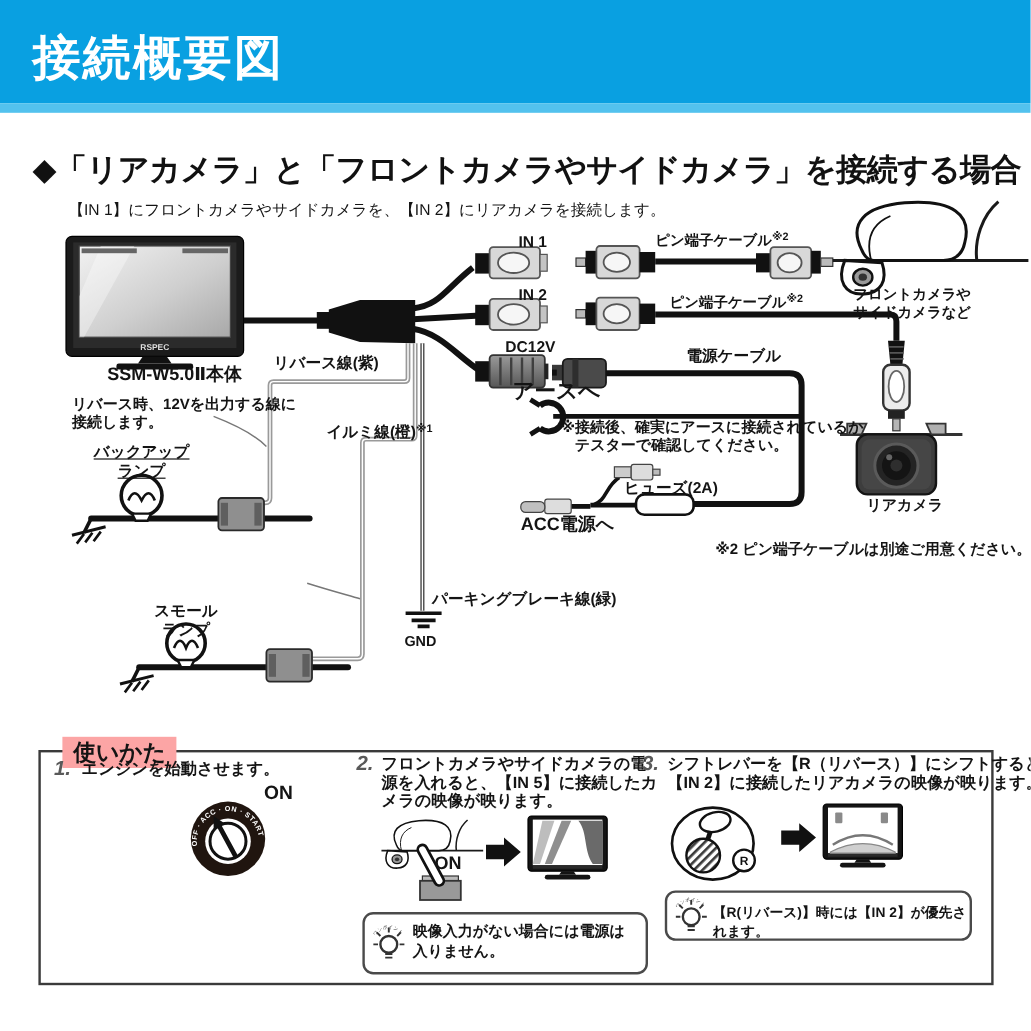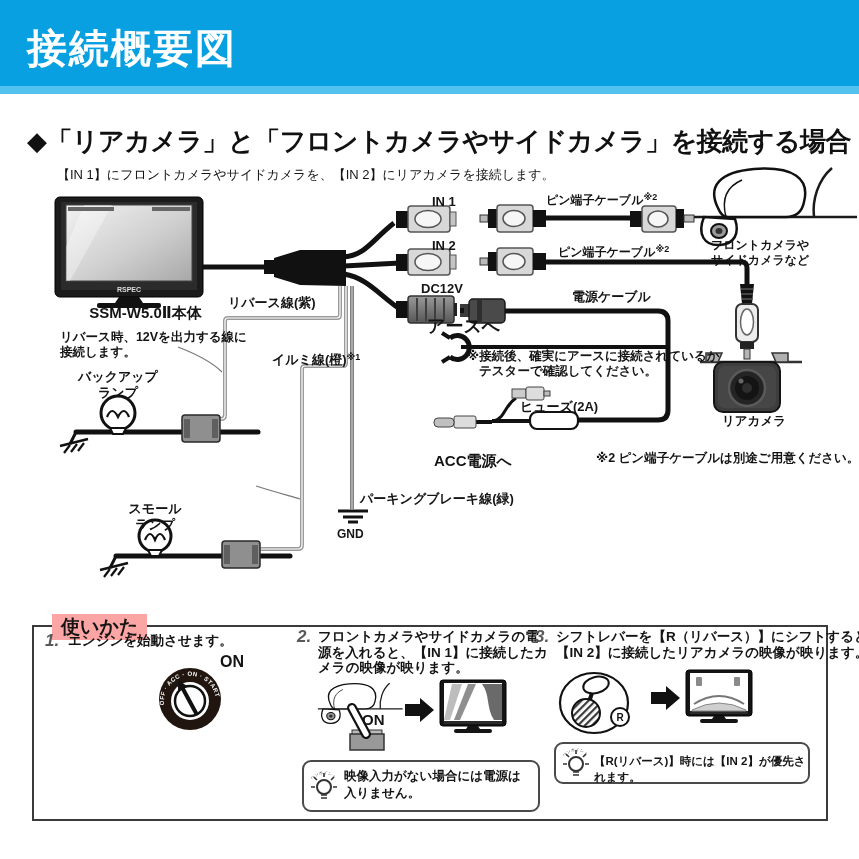--- a/index.html
+++ b/index.html
@@ -245,34 +245,34 @@
   <div class="lbl" style="left:432px;top:238px;font-size:13px;">IN 2</div>
   <div class="lbl" style="left:558px;top:244px;font-size:12px;"><span>ピン端子ケーブル</span><span class="sup">※2</span></div>
   <div class="lbl" style="left:421px;top:281px;font-size:13px;">DC12V</div>
   <div class="lbl" style="left:556px;top:289px;font-size:13px;margin-left:16px;">電源ケーブル</div>
   <div class="lbl" style="left:427px;top:316px;font-size:18px;font-weight:800;">アースへ</div>
   <div class="lbl" style="left:467px;top:349px;font-size:12.5px;">
     <div>※接続後、確実にアースに接続されているか</div>
     <div style="padding-left:12px;">テスターで確認してください。</div>
   </div>
   <div class="lbl" style="left:520px;top:399px;font-size:13px;">ヒューズ(2A)</div>
-  <div class="lbl" style="left:434px;top:429px;font-size:15px;font-weight:800;margin-top:23px;">ACC電源へ</div>
+  <div class="lbl" style="left:434px;top:429px;font-size:15px;font-weight:800;">ACC電源へ</div>
   <div class="lbl" style="left:711px;top:238px;font-size:12px;">
     <div>フロントカメラや</div>
     <div>サイドカメラなど</div>
   </div>
   <div class="lbl" style="left:722px;top:414px;font-size:12.5px;">リアカメラ</div>
   <div class="lbl" style="left:596px;top:451px;font-size:12.5px;">※2 ピン端子ケーブルは別途ご用意ください。</div>
   <div class="lbl" style="left:228px;top:295px;font-size:13px;">リバース線(紫)</div>
   <div class="lbl" style="left:60px;top:330px;font-size:12.5px;">
     <div>リバース時、12Vを出力する線に</div>
     <div>接続します。</div>
   </div>
   <div class="lbl" style="left:272px;top:352px;font-size:13px;"><span>イルミ線(橙)</span><span class="sup">※1</span></div>
-  <div class="lbl" style="left:76px;top:369px;width:84px;text-align:center;font-size:13px;">
+  <div class="lbl" style="left:76px;top:369px;width:84px;text-align:center;font-size:13px;text-decoration:underline;">
     <div>バックアップ</div>
     <div>ランプ</div>
   </div>
   <div class="lbl" style="left:116px;top:501px;width:78px;text-align:center;font-size:13px;">
     <div>スモール</div>
     <div>ランプ</div>
   </div>
   <div class="lbl" style="left:360px;top:491px;font-size:13px;">パーキングブレーキ線(緑)</div>
   <div class="lbl" style="left:337px;top:527px;font-size:12px;">GND</div>
 
@@ -291,21 +291,21 @@
     </text>
     <circle cx="40" cy="44" r="19" fill="#fff"></circle>
     <circle cx="40" cy="44" r="15" fill="#fff" stroke="#111" stroke-width="2.5"></circle>
     <line x1="46" y1="56" x2="33" y2="32" stroke="#111" stroke-width="4" stroke-linecap="round"></line>
     <polygon points="28,23 37,29 28,34" fill="#111"></polygon>
   </svg>
 
   <div class="stepnum" style="left:297px;top:627px;">2.</div>
   <div class="steptext" style="left:318px;top:629px;">
     <div>フロントカメラやサイドカメラの電</div>
-    <div>源を入れると、【IN 1】に接続したカ</div>
+    <div>源を入れると、【IN 5】に接続したカ</div>
     <div>メラの映像が映ります。</div>
   </div>
   <svg class="abs" style="left:310px;top:674px;" width="210" height="86" viewBox="0 0 210 86">
     <use href="#mirrorG" transform="translate(-353,-78) scale(0.52)"></use>
     <rect x="42" y="56" width="30" height="6" fill="#bbb" stroke="#333"></rect>
     <rect x="40" y="60" width="34" height="16" fill="#999" stroke="#333" stroke-width="1.5"></rect>
     <line x1="56" y1="60" x2="42" y2="34" stroke="#111" stroke-width="10" stroke-linecap="round"></line>
     <line x1="56" y1="60" x2="42" y2="34" stroke="#fff" stroke-width="5.5" stroke-linecap="round"></line>
     <polygon points="95,30 110,30 110,24 124,36 110,48 110,42 95,42" fill="#111"></polygon>
     <g transform="translate(130,6)">

